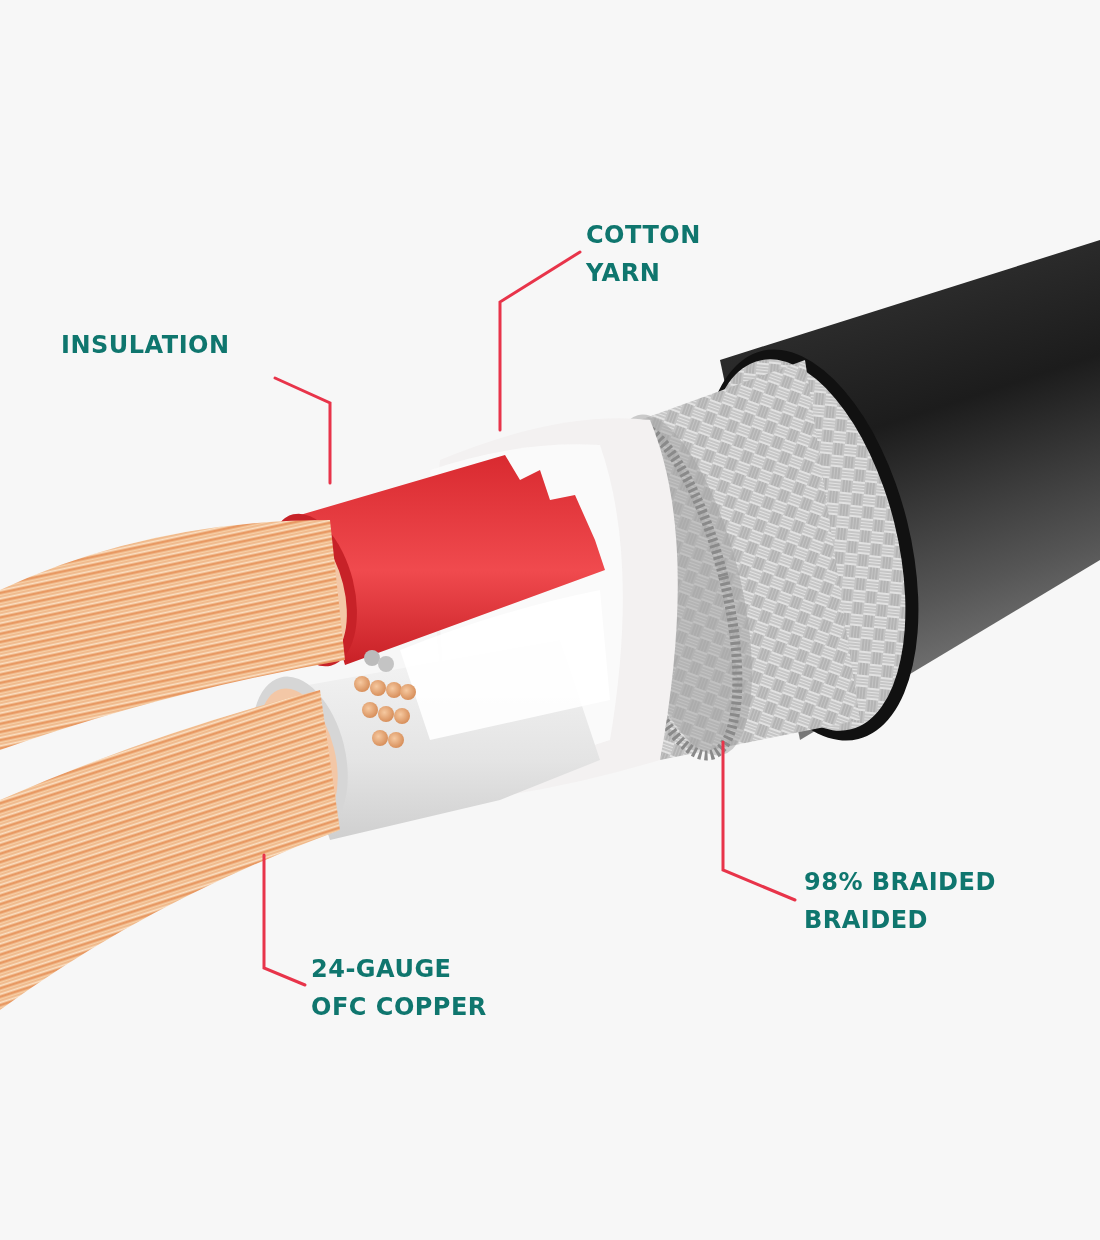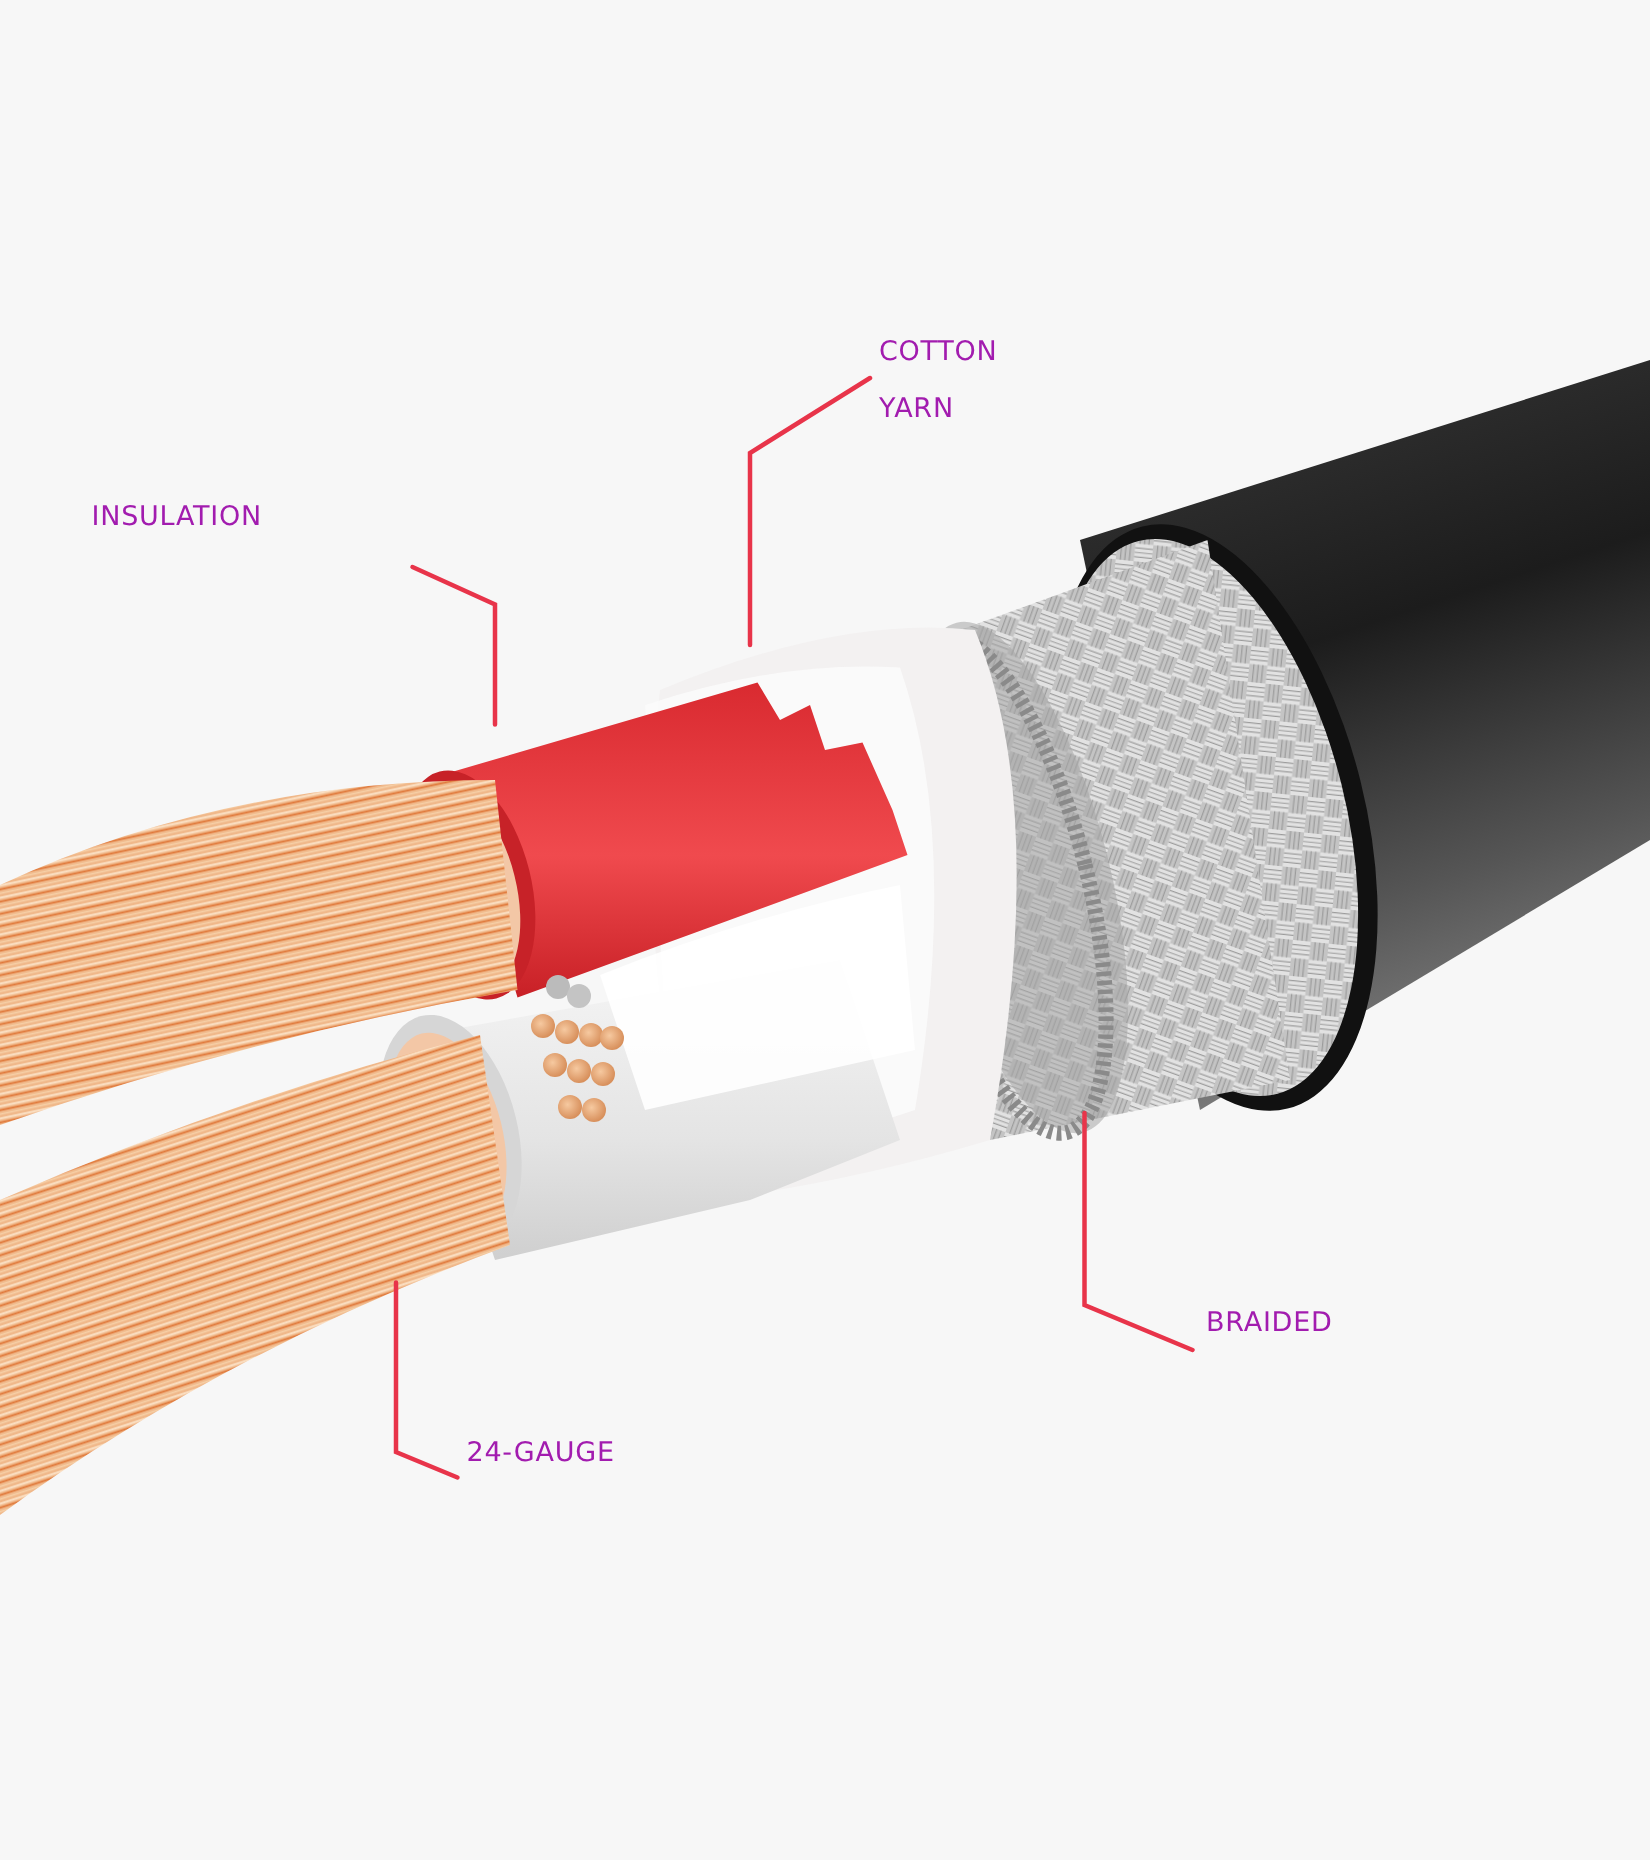--- a/index.html
+++ b/index.html
@@ -1,18 +1,18 @@
 <!DOCTYPE html>
 <html><head>
 <meta charset="utf-8">
 <style>
   html, body { margin:0; padding:0; }
   body { width:1100px; height:1240px; background:#f7f7f7; position:relative; overflow:hidden; font-family:"DejaVu Sans", sans-serif; }
   .stage { position:absolute; left:0; top:0; width:1100px; height:1240px; }
-  .label { position:absolute; color:#a21caf; font-size:18px; line-height:38px; letter-spacing:0.5px; font-weight:400; }
+  .label { position:absolute; color:#0f766e; font-size:24px; line-height:38px; letter-spacing:0.5px; font-weight:700; }
   .label span { display:block; white-space:nowrap; }
   svg { position:absolute; left:0; top:0; }
 </style>
 </head>
 <body>
 
 <div class="stage">
 
   <svg width="1100" height="1240" viewBox="0 0 1100 1240">
     <defs>
@@ -125,20 +125,22 @@
   <div class="label" style="left:586px; top:216px;">
     <span>COTTON</span>
     <span>YARN</span>
   </div>
 
   <div class="label" style="left:61px; top:326px;">
     <span>INSULATION</span>
   </div>
 
   <div class="label" style="left:804px; top:863px;">
+    <span>98% BRAIDED</span>
     <span>BRAIDED</span>
   </div>
 
   <div class="label" style="left:311px; top:950px;">
     <span>24-GAUGE</span>
+    <span>OFC COPPER</span>
   </div>
 
 </div>
 
 </body></html>

